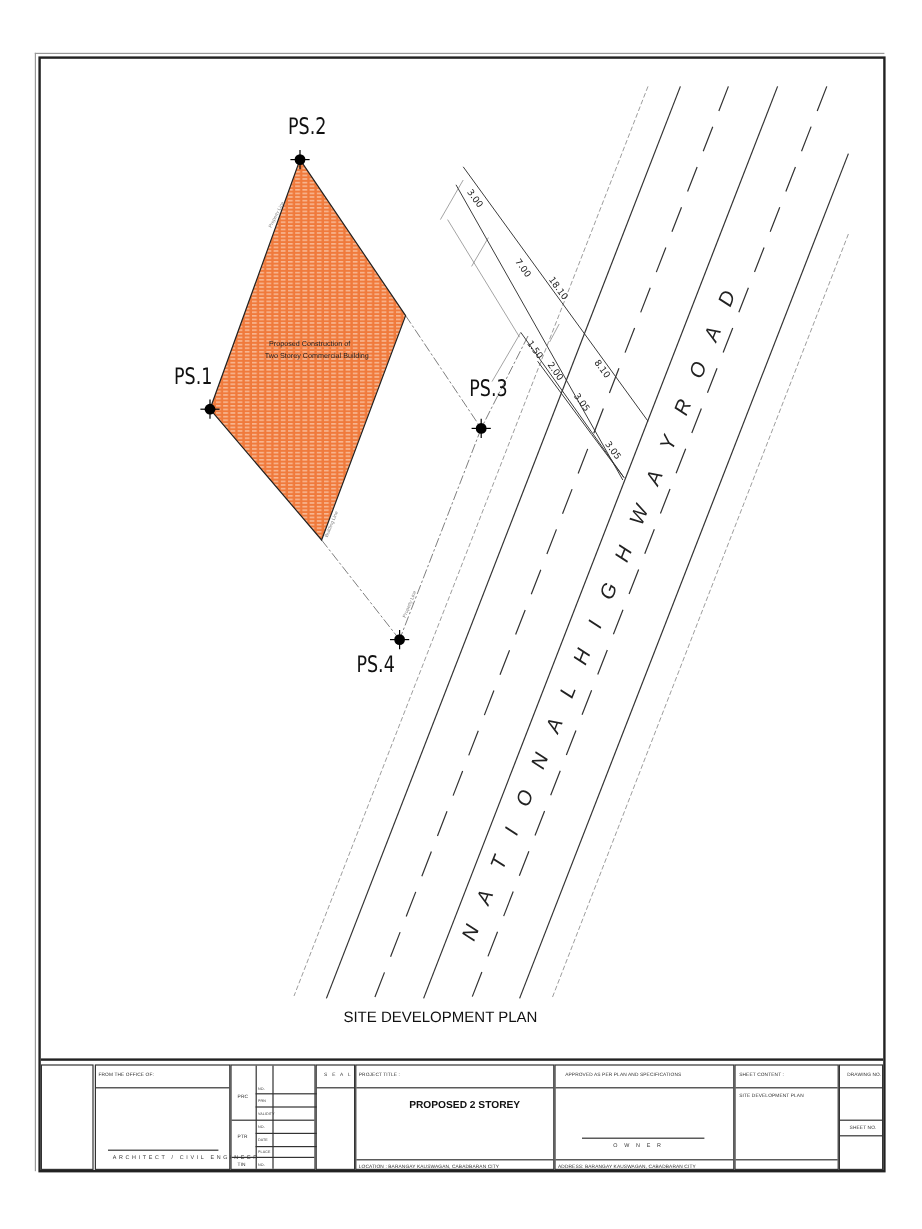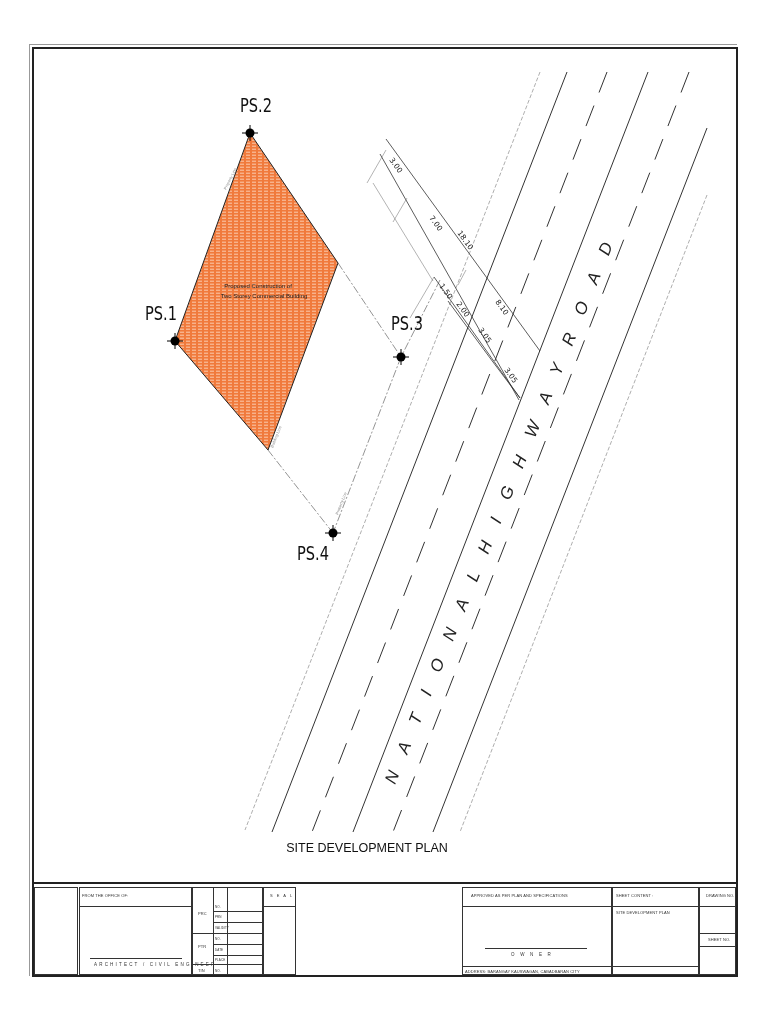--- a/index.html
+++ b/index.html
@@ -134,20 +134,27 @@
     <span class="lbl small" style="left:22px;top:38px;">VALIDITY</span>
     <span class="lbl small" style="left:22px;top:49px;">NO.</span>
     <span class="lbl small" style="left:22px;top:60px;">DATE</span>
     <span class="lbl small" style="left:22px;top:70px;">PLACE</span>
     <span class="lbl small" style="left:22px;top:81px;">NO.</span>
   </div>
   <div class="cell" style="left:229px;top:3px;width:33px;height:88px;">
     <span class="lbl" style="left:6px;top:5px;letter-spacing:1.5px;">S E A L</span>
     <div style="position:absolute;left:0;top:18px;width:100%;border-top:1px solid #333;"></div>
   </div>
+  <div class="cell" style="left:262px;top:3px;width:166px;height:88px;">
+    <span class="lbl" style="left:2px;top:5px;">PROJECT TITLE :</span>
+    <div style="position:absolute;left:0;top:18px;width:100%;border-top:1px solid #333;"></div>
+    <span class="lbl big" style="left:44px;top:27px;">PROPOSED 2 STOREY</span>
+    <div style="position:absolute;left:0;top:78px;width:100%;border-top:1px solid #333;"></div>
+    <span class="lbl" style="left:2px;top:81px;">LOCATION : BARANGAY KAUSWAGAN, CABADBARAN CITY</span>
+  </div>
   <div class="cell" style="left:428px;top:3px;width:150px;height:88px;">
     <span class="lbl" style="left:8px;top:5px;">APPROVED AS PER PLAN AND SPECIFICATIONS</span>
     <div style="position:absolute;left:0;top:18px;width:100%;border-top:1px solid #333;"></div>
     <div style="position:absolute;left:22px;top:60px;width:102px;border-top:1px solid #333;"></div>
     <span class="lbl spaced" style="left:48px;top:64px;">O W N E R</span>
     <div style="position:absolute;left:0;top:78px;width:100%;border-top:1px solid #333;"></div>
     <span class="lbl" style="left:2px;top:81px;">ADDRESS: BARANGAY KAUSWAGAN, CABADBARAN CITY</span>
   </div>
   <div class="cell" style="left:578px;top:3px;width:87px;height:88px;">
     <span class="lbl" style="left:3px;top:5px;">SHEET CONTENT :</span>

